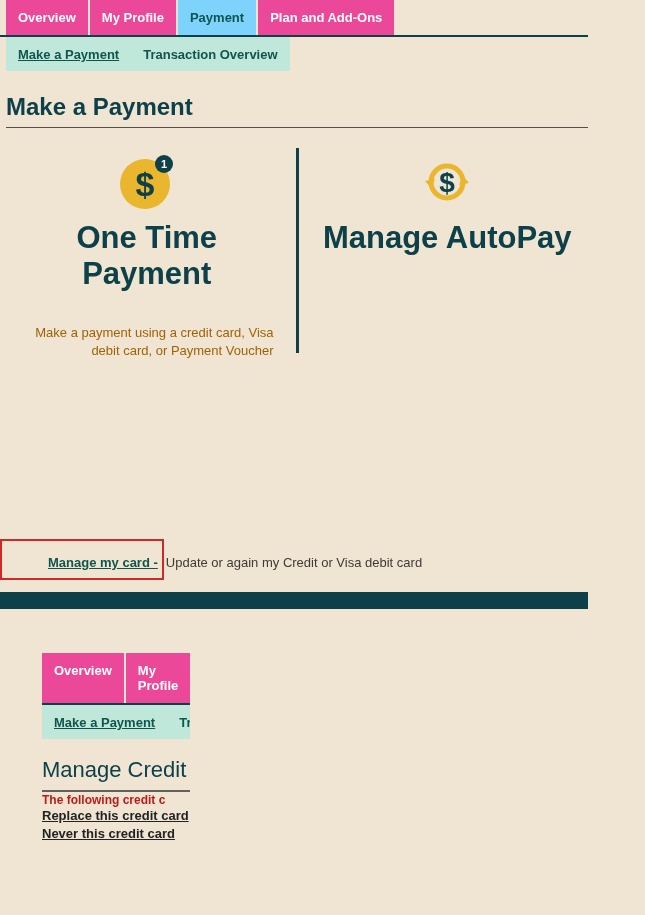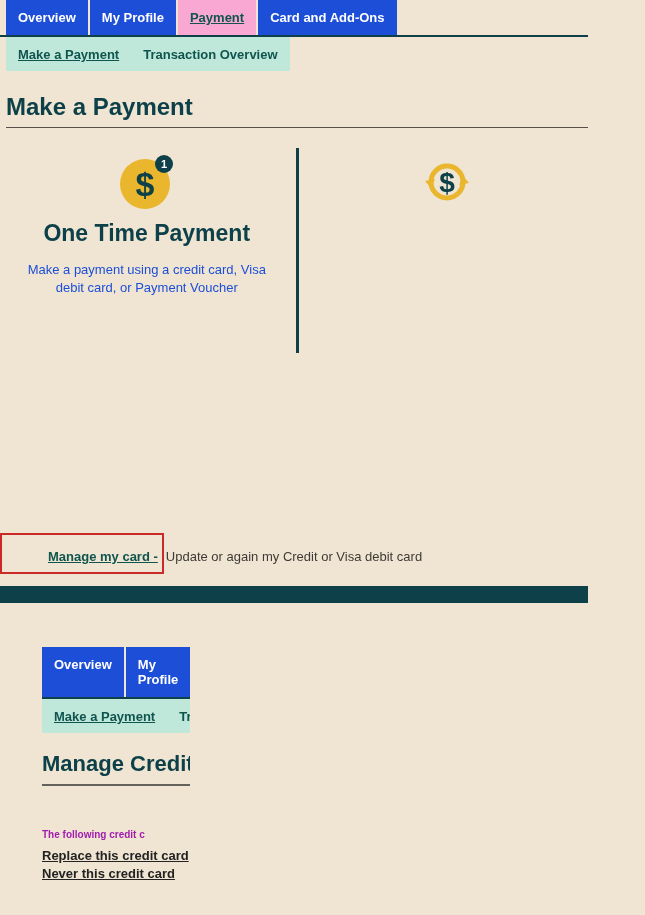--- a/index.html
+++ b/index.html
@@ -11,32 +11,31 @@
 
   
   .top-section { width: 588px; }
 
   .tabs-row {
     display: flex;
     padding-left: 6px;
     border-bottom: 2px solid #0d4049;
   }
   .tab {
-    background: #1d4ed8;
+    background: #ec4899;
     color: #fff;
     font-weight: bold;
     font-size: 13px;
     padding: 10px 12px;
     margin-right: 2px;
     cursor: pointer;
   }
   .tab.active {
-    background: #f9a8d4;
+    background: #7dd3fc;
     color: #0f554e;
-    text-decoration: underline;
   }
   .subtabs-row {
     display: flex;
     margin-left: 6px;
   }
   .subtab {
     background: #bfe7da;
     color: #0f554e;
     font-size: 13px;
     font-weight: bold;
@@ -74,28 +73,29 @@
   }
   .icon-wrap {
     margin: 4px auto 8px;
     height: 60px;
     display: flex;
     align-items: center;
     justify-content: center;
   }
   .card-title {
     color: #0d4049;
-    font-size: 23px;
-    font-weight: bold;
-    margin-bottom: 14px;
+    font-size: 31px;
+    font-weight: bold;
+    margin-bottom: 32px;
   }
   .card-desc {
     font-size: 13px;
-    color: #1d4ed8;
+    color: #a16207;
     line-height: 1.35;
+    text-align: right;
   }
 
   .manage-line {
     margin-top: 180px;
     font-size: 13px;
     color: #3f3a36;
   }
   .red-box {
     display: inline-block;
     border: 2px solid #cc2a27;
@@ -123,40 +123,39 @@
     margin-left: 42px;
     width: 148px;
     overflow: hidden;
   }
   .bottom-section .tabs-row { padding-left: 0; }
   .bottom-section .subtabs-row { margin-left: 0; white-space: nowrap; }
 
   .bottom-title {
     color: #0d4049;
     font-size: 22px;
-    font-weight: bold;
+    font-weight: normal;
     margin-top: 18px;
     white-space: nowrap;
   }
   .bottom-rule {
     border: 0;
     border-top: 2px solid #64605b;
     margin-top: 7px;
     width: 148px;
   }
   .bottom-text {
-    margin-top: 42px;
-    font-size: 10px;
-    font-weight: bold;
-    color: #a21caf;
+    font-size: 12px;
+    font-weight: bold;
+    color: #b91c1c;
     white-space: nowrap;
     line-height: 1.35;
   }
   .bottom-links {
-    margin-top: 6px;
+    margin-top: 0;
     white-space: nowrap;
   }
   .bottom-links .link {
     display: block;
     font-size: 13px;
     color: #222;
     text-decoration: underline;
     font-weight: bold;
     margin-bottom: 3px;
     cursor: pointer;
@@ -164,21 +163,21 @@
 </style>
 </head>
 <body>
 
 <div class="top-section">
 
   <div class="tabs-row">
     <div class="tab">Overview</div>
     <div class="tab">My Profile</div>
     <div class="tab active">Payment</div>
-    <div class="tab">Card and Add-Ons</div>
+    <div class="tab">Plan and Add-Ons</div>
   </div>
 
   <div class="subtabs-row">
     <div class="subtab active">Make a Payment</div>
     <div class="subtab">Transaction Overview</div>
   </div>
 
   <div class="page-title">Make a Payment</div>
   <hr class="title-rule">
 
@@ -202,20 +201,21 @@
     <div class="card">
       <div class="icon-wrap">
         <svg width="56" height="56" viewBox="0 0 56 56">
           <path d="M 12 28 A 16 16 0 0 1 44 28" fill="none" stroke="#e9b62d" stroke-width="5" stroke-linecap="round"></path>
           <polygon points="44,22 50,29 40,31" fill="#e9b62d"></polygon>
           <path d="M 44 28 A 16 16 0 0 1 12 28" fill="none" stroke="#e9b62d" stroke-width="5" stroke-linecap="round"></path>
           <polygon points="12,34 6,27 16,25" fill="#e9b62d"></polygon>
           <text x="28" y="38" text-anchor="middle" font-size="28" font-weight="bold" fill="#0d4049" font-family="Arial">$</text>
         </svg>
       </div>
+      <div class="card-title">Manage AutoPay</div>
     </div>
 
   </div>
 
   <div class="manage-line">
     <span class="red-box">
       <span class="manage-link">Manage my card - </span>
     </span><span>Update or again my Credit or Visa debit card</span>
   </div>
 

